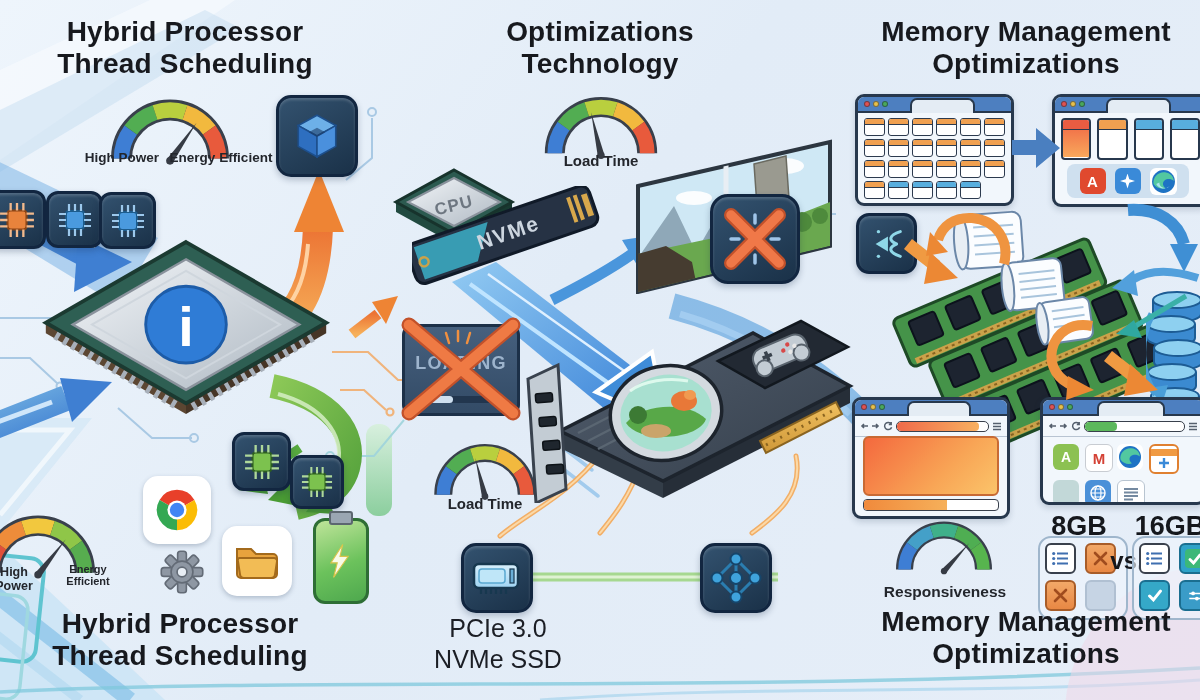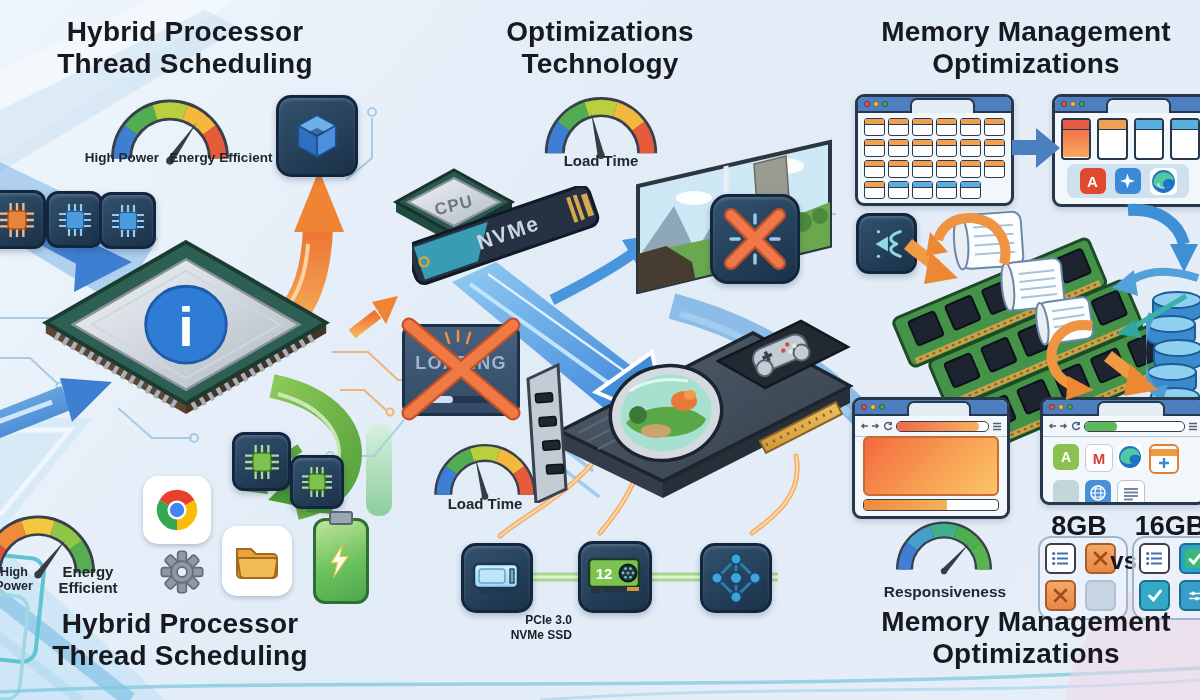--- a/index.html
+++ b/index.html
@@ -4,21 +4,21 @@
 <style>
   html,body{margin:0;padding:0;background:#c8d4e2;}
   .canvas{position:relative;width:1200px;height:700px;overflow:hidden;
     font-family:"Liberation Sans",sans-serif;
     background:linear-gradient(128deg,#eef5fc 0%,#e2ecf7 45%,#e6eef8 100%);}
   .layer{position:absolute;inset:0;width:100%;height:100%;pointer-events:none;}
   .abs{position:absolute;}
   .pre{white-space:pre-line;}
   .h-title{position:absolute;font-weight:bold;font-size:28px;line-height:1.16;color:#17191e;text-align:center;letter-spacing:.2px;}
   .glabel{position:absolute;font-weight:bold;color:#23262c;text-align:center;font-size:13.5px;line-height:1.08;}
-  .flabel{position:absolute;font-weight:bold;font-size:12px;line-height:1.22;color:#1b1e25;text-align:right;}
+  .flabel{position:absolute;font-weight:normal;font-size:25px;line-height:1.22;color:#1b1e25;text-align:center;}
   .badge{position:absolute;display:flex;align-items:center;justify-content:center;
     background:linear-gradient(150deg,#33526f,#1a3148);border:3px solid #122640;border-radius:15px;
     box-shadow:inset 0 2px 3px rgba(255,255,255,.18),0 3px 6px rgba(20,40,70,.25);}
   .icon-sq{position:absolute;display:flex;align-items:center;justify-content:center;background:#fff;
     border-radius:15px;box-shadow:0 2px 5px rgba(40,60,90,.28);}
   .bwin{position:absolute;background:#f2f7fc;border:3px solid #27384d;border-radius:9px;box-shadow:0 3px 6px rgba(30,50,80,.18);overflow:hidden;}
   .bbar{position:relative;height:14px;background:#4d7fc0;border-bottom:2px solid #27384d;display:flex;align-items:center;gap:3px;padding-left:6px;}
   .bbar .tab{position:absolute;left:34%;top:1px;width:40%;height:13px;background:#e4ecf4;border:2px solid #27384d;border-bottom:none;border-radius:7px 7px 0 0;}
   .dot{width:6px;height:6px;border-radius:50%;border:1.5px solid rgba(20,30,45,.5);box-sizing:border-box;}
   .d-r{background:#e05252}.d-y{background:#e8c04a}.d-g{background:#4aa85b}
@@ -288,21 +288,21 @@
   <path d="M16 64 A44 44 0 0 1 24.4 38.1" fill="none" stroke="#e0503a" stroke-width="14"></path>
   <path d="M24.4 38.1 A44 44 0 0 1 46.4 22.2" fill="none" stroke="#ee8c3a" stroke-width="14"></path>
   <path d="M46.4 22.2 A44 44 0 0 1 73.6 22.2" fill="none" stroke="#f2c83e" stroke-width="14"></path>
   <path d="M73.6 22.2 A44 44 0 0 1 95.6 38.1" fill="none" stroke="#8fc648" stroke-width="14"></path>
   <path d="M95.6 38.1 A44 44 0 0 1 104 64" fill="none" stroke="#57ad4f" stroke-width="14"></path>
   <polygon points="85.9,32.9 57.5,64.0 62.5,68.0" fill="#363b44"></polygon>
       <circle cx="60" cy="66" r="3.5" fill="#363b44"></circle>
 </svg>
 <div class="glabel pre" style="left:-16px;top:566px;width:60px;font-size:12.5px">High
 Power</div>
-<div class="glabel pre" style="left:50px;top:564px;width:76px;font-size:15px">Energy
+<div class="glabel pre" style="left:50px;top:564px;width:76px;font-size:11px">Energy
 Efficient</div>
 
 <div class="h-title pre" style="left:25px;top:608px;width:310px">Hybrid Processor
 Thread Scheduling</div>
 
 <div class="h-title pre" style="left:455px;top:16px;width:290px">Optimizations
 Technology</div>
 
 <svg class="abs" style="left:538px;top:86px" width="126" height="82" viewBox="0 0 120 78">
   <path d="M16 64 A44 44 0 0 1 104 64" fill="none" stroke="#39404c" stroke-width="19"></path>
@@ -428,39 +428,20 @@
       <circle cx="60" cy="66" r="3.5" fill="#363b44"></circle>
 </svg>
 <div class="glabel" style="left:428px;top:496px;width:114px;font-size:15px">Load Time</div>
 
 <div class="badge" style="left:461px;top:543px;width:66px;height:64px">
   <svg width="50" height="42" viewBox="0 0 50 40">
     <rect x="2" y="6" width="44" height="24" rx="5" fill="url(#ssdG)" stroke="#17384f" stroke-width="2.5"></rect>
     <rect x="7" y="11" width="26" height="14" rx="3" fill="#bfe6f8" stroke="#5aa8d0" stroke-width="1.5"></rect>
     <rect x="38" y="11" width="4" height="14" fill="#6ab0d8" stroke="#17384f" stroke-width="1.2"></rect>
     <path d="M9,30 V36 M14,30 V36 M19,30 V36 M24,30 V36 M29,30 V36 M34,30 V36" stroke="#17384f" stroke-width="2.2"></path>
-  </svg>
-</div>
-<div class="badge" style="left:578px;top:541px;width:68px;height:66px">
-  <svg width="56" height="48" viewBox="0 0 56 44">
-    <rect x="2" y="4" width="50" height="28" rx="4" fill="#7cc24e" stroke="#1d3a28" stroke-width="2.5"></rect>
-    <circle cx="41" cy="18" r="8.5" fill="#27333f" stroke="#101820" stroke-width="2"></circle>
-    <g fill="#5fd0c0">
-          <circle cx="46" cy="18" r="1.4"></circle>
-          <circle cx="43.5" cy="22.3" r="1.4"></circle>
-          <circle cx="38.5" cy="22.3" r="1.4"></circle>
-          <circle cx="36" cy="18" r="1.4"></circle>
-          <circle cx="38.5" cy="13.7" r="1.4"></circle>
-          <circle cx="43.5" cy="13.7" r="1.4"></circle>
-        </g>
-    <circle cx="41" cy="18" r="1.6" fill="#8a98a8"></circle>
-    <text x="17" y="24" text-anchor="middle" font-size="15" font-weight="bold" fill="#ffffff">12</text>
-    <rect x="4" y="32" width="10" height="7" fill="#27333f"></rect>
-        <rect x="16" y="32" width="22" height="5" fill="#27333f"></rect>
-        <rect x="40" y="32" width="12" height="4" fill="#cf9838"></rect>
   </svg>
 </div>
 <div class="badge" style="left:700px;top:543px;width:66px;height:64px">
   <svg width="52" height="52" viewBox="0 0 52 52">
     <path d="M26,7 L45,26 L26,45 L7,26 Z M26,7 V45" fill="none" stroke="#2a7db0" stroke-width="3"></path>
     <g fill="#3fa3dc" stroke="#16456a" stroke-width="2">
       <circle cx="26" cy="7" r="5.5"></circle>
           <circle cx="45" cy="26" r="5.5"></circle>
           <circle cx="26" cy="45" r="5.5"></circle>
           <circle cx="7" cy="26" r="5.5"></circle>

